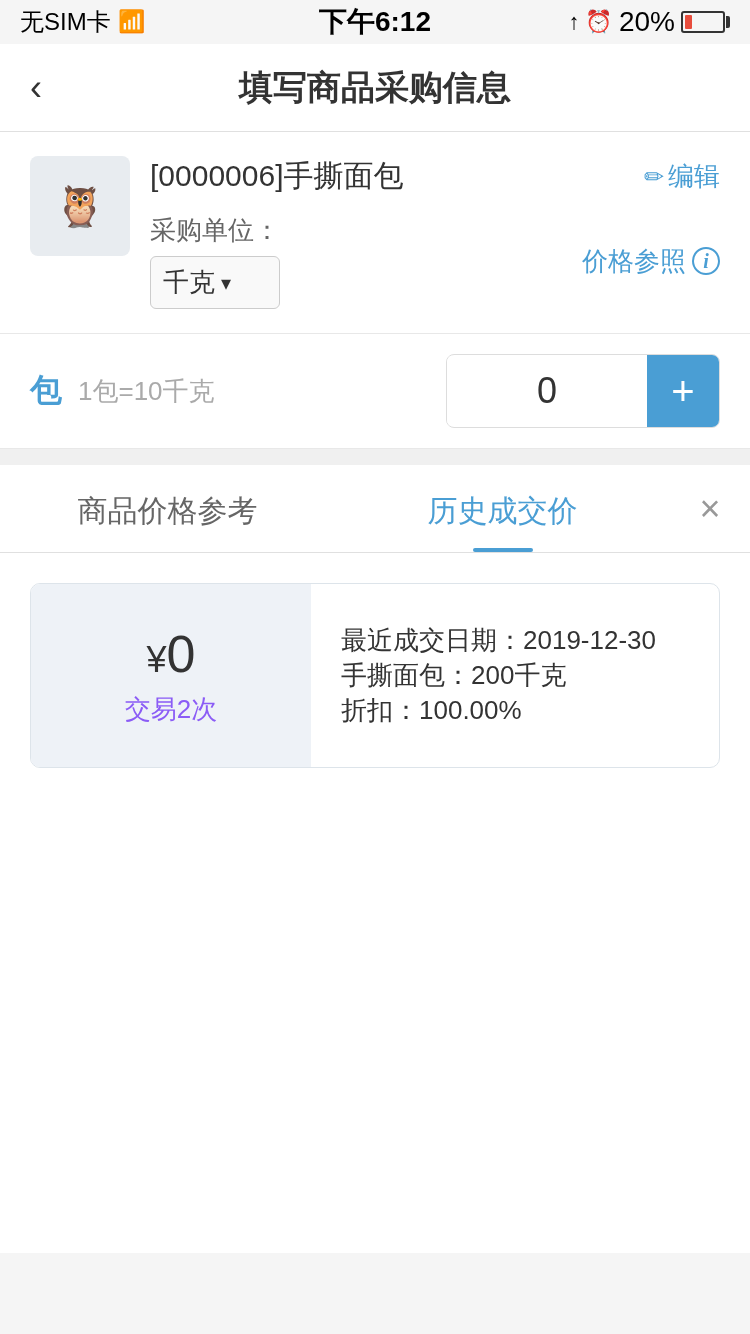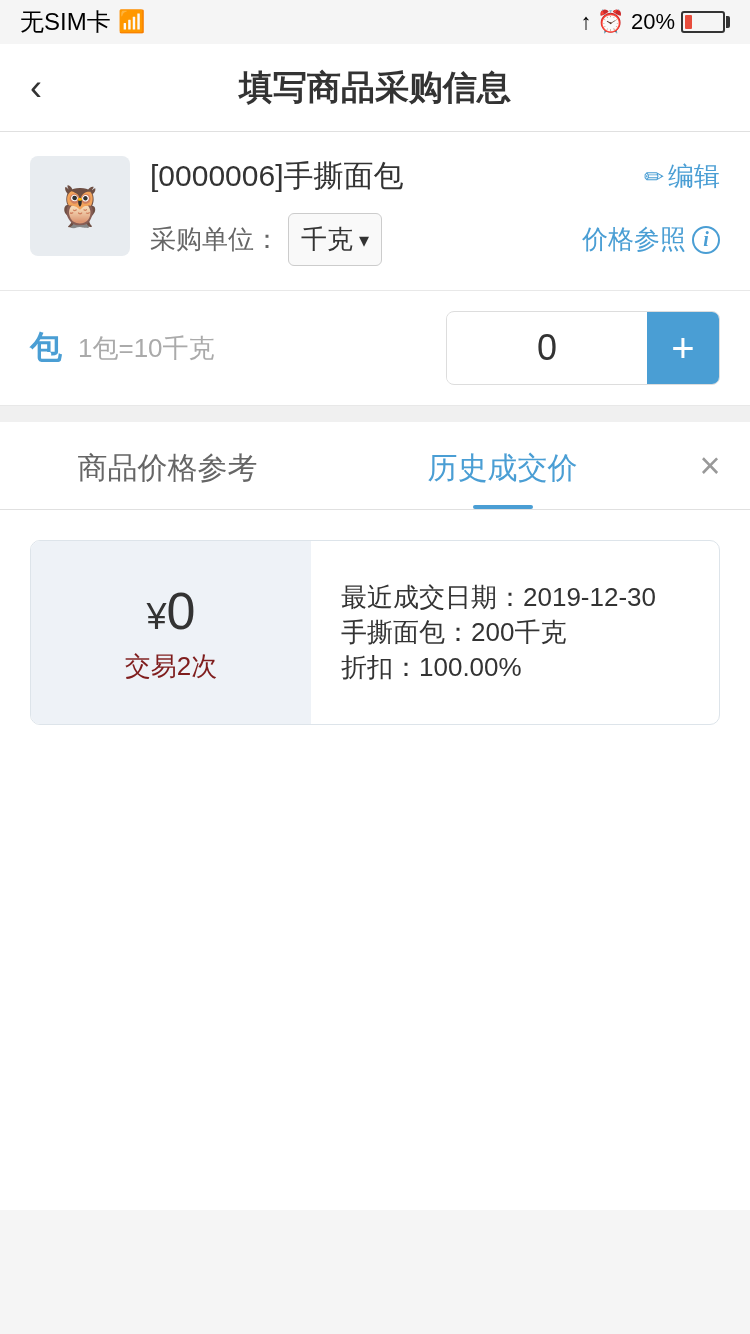--- a/index.html
+++ b/index.html
@@ -151,22 +151,22 @@
     }
     .product-unit-row {
       display: flex;
       align-items: center;
       justify-content: space-between;
     }
     .unit-label {
       font-size: 26px;
       color: #666;
       display: flex;
-      align-items: center;
       gap: 8px;
+      flex-direction: column;
     }
     .unit-select {
       display: inline-flex;
       align-items: center;
       border: 1px solid #ccc;
       border-radius: 6px;
       padding: 8px 12px;
       font-size: 26px;
       color: #333;
       gap: 6px;
@@ -326,21 +326,21 @@
       font-size: 52px;
       font-weight: 500;
       color: #333;
     }
     .history-price-symbol {
       font-size: 36px;
       font-weight: 400;
     }
     .history-trade-count {
       font-size: 26px;
-      color: #7f1d1d;
+      color: #8b5cf6;
       margin-top: 8px;
     }
     .history-right {
       flex: 1;
       padding: 30px;
       display: flex;
       flex-direction: column;
       justify-content: center;
     }
     .history-detail-row {
@@ -358,24 +358,25 @@
     }
   </style>
 </head>
 <body>
 
 <div class="status-bar">
   <div class="status-left">
     <span>无SIM卡</span>
     <span class="wifi-icon">📶</span>
   </div>
+  <div class="status-time">下午6:12</div>
   <div class="status-right">
     <span style="font-size:22px;">↑</span>
     <span style="font-size:22px;">⏰</span>
-    <span style="font-size:22px;">20%</span>
+    <span style="font-size:28px;">20%</span>
     <div class="battery-icon">
       <div class="battery-body">
         <div class="battery-fill"></div>
       </div>
       <div class="battery-tip"></div>
     </div>
   </div>
 </div>
 
 <div class="nav-bar">

